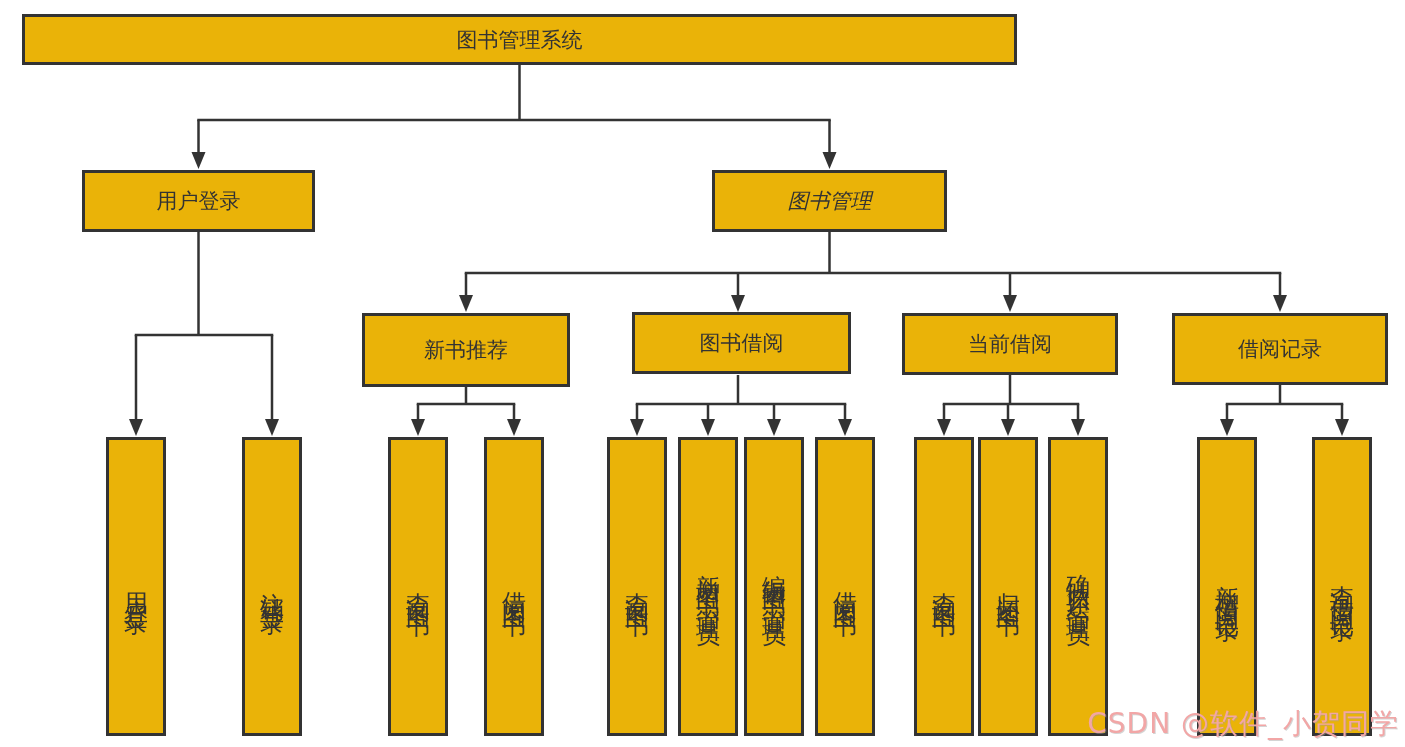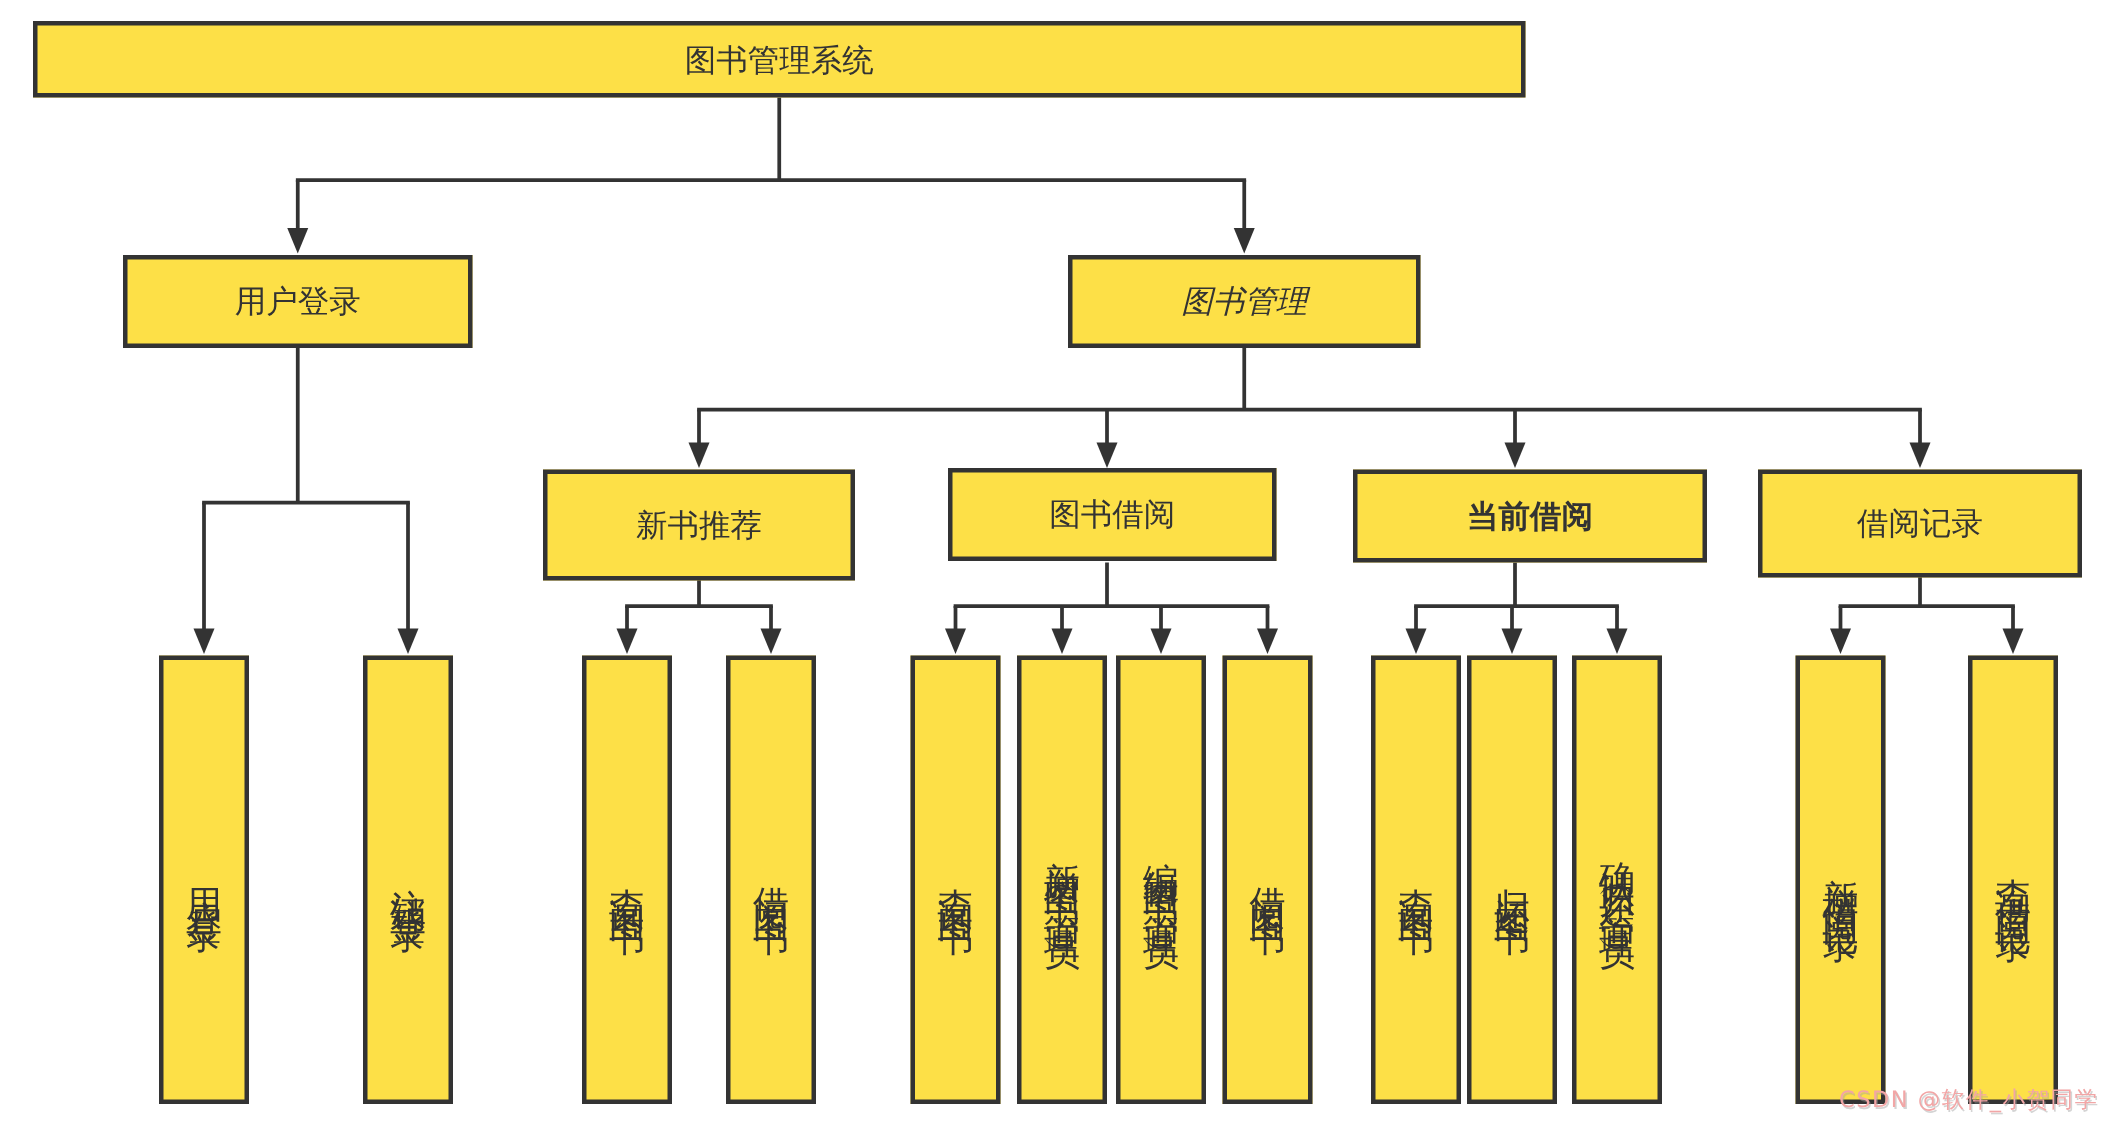--- a/index.html
+++ b/index.html
@@ -7,21 +7,21 @@
     position: relative;
     width: 1405px;
     height: 747px;
     background: #ffffff;
     font-family: "DejaVu Sans", sans-serif;
     overflow: hidden;
   }
   .node {
     position: absolute;
     box-sizing: border-box;
-    background: #fde047;
+    background: #eab308;
     border: 3px solid #333333;
     color: #333333;
     display: flex;
     align-items: center;
     justify-content: center;
     font-size: 21px;
     text-align: center;
     z-index: 2;
   }
   .node.vertical {
@@ -35,21 +35,21 @@
     position: absolute;
     left: 0;
     top: 0;
     z-index: 1;
     pointer-events: none;
   }
   #watermark {
     position: absolute;
     right: 6px;
     bottom: 4px;
-    font-size: 15px;
+    font-size: 28px;
     letter-spacing: 1px;
     z-index: 3;
     text-shadow: 1px 1px 0 rgba(160,160,160,0.45);
     white-space: nowrap;
   }
 </style>
 </head>
 <body>
 
 <div id="canvas">
@@ -120,21 +120,21 @@
         <line x1="1342" y1="404" x2="1342" y2="423" stroke="#333333" stroke-width="2.5"></line>
         <polygon points="1335,419 1349,419 1342,436" fill="#333333"></polygon>
       </g>
     </svg>
   <div id="nodes">
       <div class="node" style="left: 22px; top: 14px; width: 995px; height: 51px;">图书管理系统</div>
       <div class="node" style="left: 82px; top: 170px; width: 233px; height: 62px;">用户登录</div>
       <div class="node" style="left: 712px; top: 170px; width: 235px; height: 62px; font-style: italic;">图书管理</div>
       <div class="node" style="left: 362px; top: 313px; width: 208px; height: 74px;">新书推荐</div>
       <div class="node" style="left: 632px; top: 312px; width: 219px; height: 62px; font-family: Liberation Serif, serif;">图书借阅</div>
-      <div class="node" style="left: 902px; top: 313px; width: 236px; height: 62px; font-weight: bold;">当前借阅</div>
+      <div class="node" style="left: 902px; top: 313px; width: 216px; height: 62px;">当前借阅</div>
       <div class="node" style="left: 1172px; top: 313px; width: 216px; height: 72px;">借阅记录</div>
       <div class="node vertical" style="left: 106px; top: 437px; width: 60px; height: 299px;">用户登录</div>
       <div class="node vertical" style="left: 242px; top: 437px; width: 60px; height: 299px;">注销登录</div>
       <div class="node vertical" style="left: 388px; top: 437px; width: 60px; height: 299px;">查询图书</div>
       <div class="node vertical" style="left: 484px; top: 437px; width: 60px; height: 299px;">借阅图书</div>
       <div class="node vertical" style="left: 607px; top: 437px; width: 60px; height: 299px;">查询图书</div>
       <div class="node vertical" style="left: 678px; top: 437px; width: 60px; height: 299px;">新增图书（管理员）</div>
       <div class="node vertical" style="left: 744px; top: 437px; width: 60px; height: 299px;">编辑图书（管理员）</div>
       <div class="node vertical" style="left: 815px; top: 437px; width: 60px; height: 299px;">借阅图书</div>
       <div class="node vertical" style="left: 914px; top: 437px; width: 60px; height: 299px;">查询图书</div>

